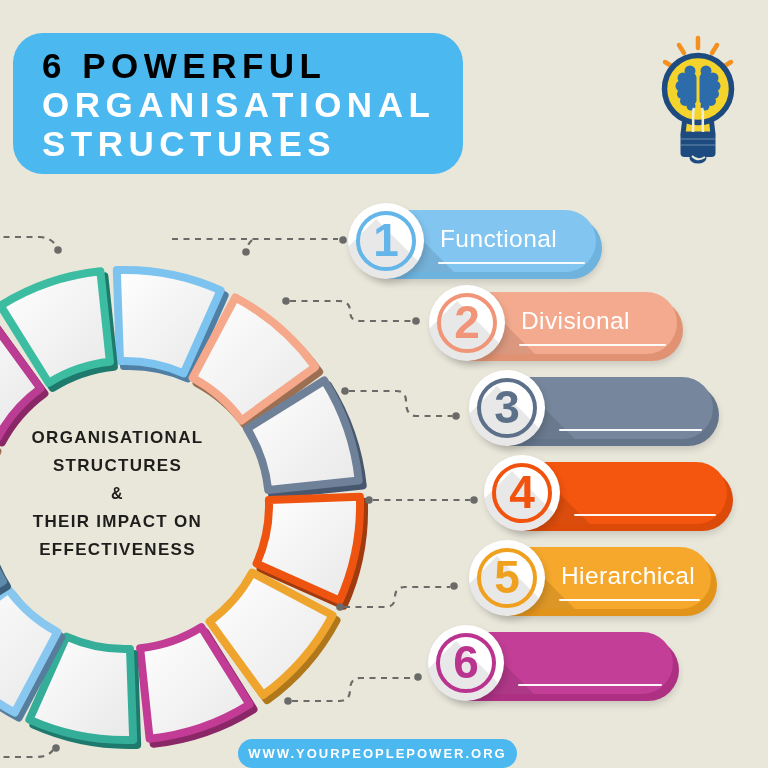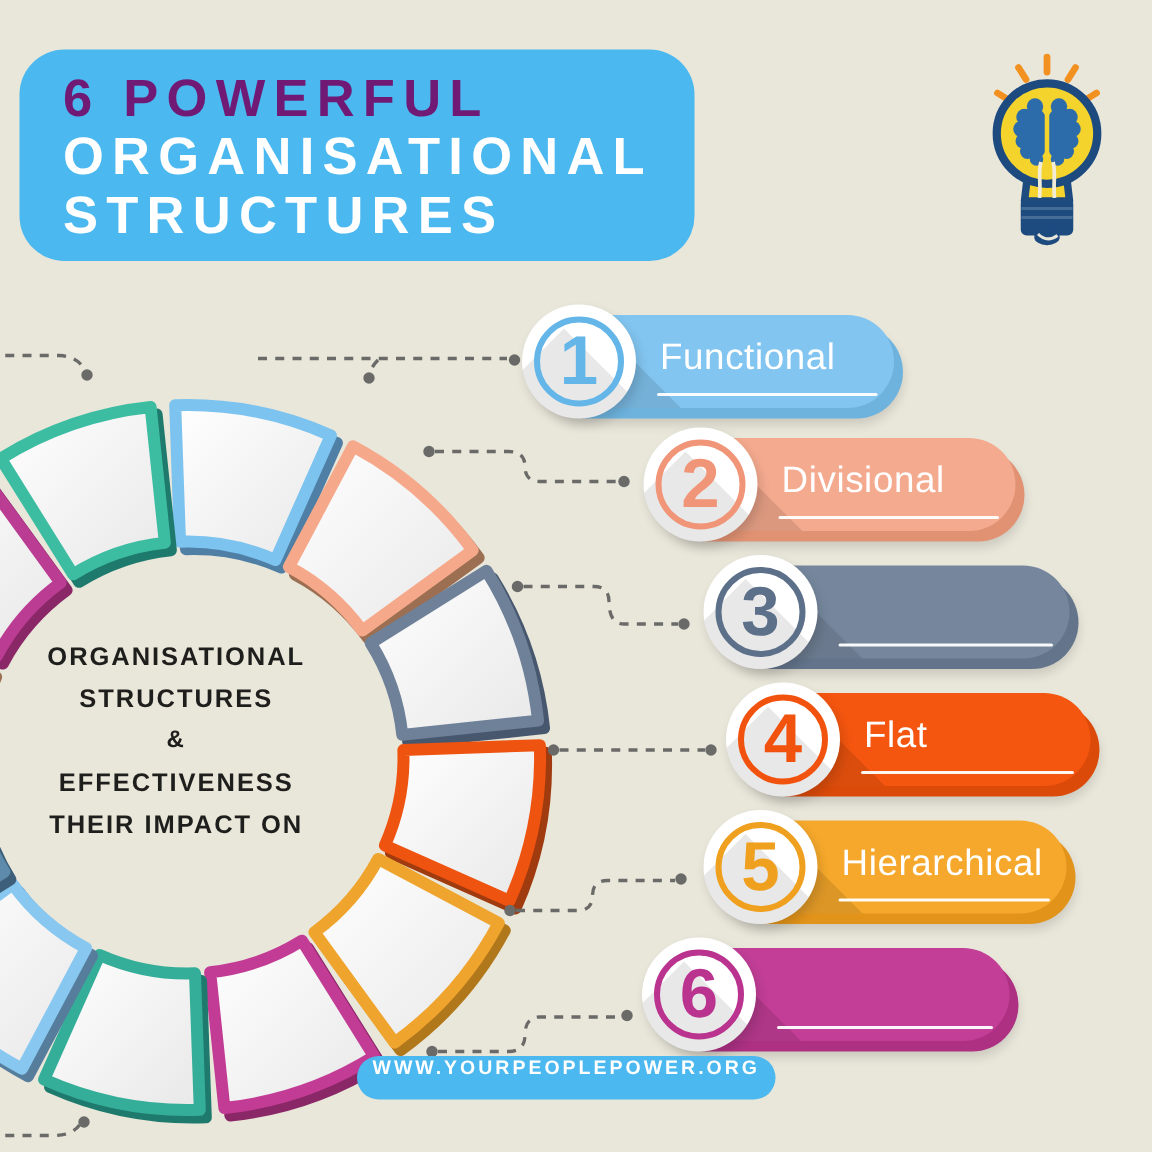--- a/index.html
+++ b/index.html
@@ -72,22 +72,22 @@
     border:4px solid var(--ring);
   }
   .badge-num{
     position:absolute;inset:0;display:flex;align-items:center;justify-content:center;
     font-size:46px;font-weight:700;color:var(--ring);line-height:1;
     padding-bottom:2px;
   }
 
   
   .footer-pill{
-    position:absolute;left:238px;top:704px;width:279px;height:29px;
-    border-radius:15px;z-index:4;display:flex;align-items:flex-start;justify-content:center;
+    position:absolute;left:238px;top:739px;width:279px;height:29px;
+    border-radius:15px;z-index:4;display:flex;align-items:center;justify-content:center;
   }
   .footer-text{
     color:#fff;font-size:13px;font-weight:700;letter-spacing:2px;white-space:nowrap;
   }
 </style>
 </head>
 <body>
 
 <div id="canvas" style="background: rgb(233, 230, 218);">
 
@@ -165,21 +165,21 @@
       <circle cx="369" cy="500" r="3.8" fill="#6a6a68"></circle>
       <circle cx="474" cy="500" r="3.8" fill="#6a6a68"></circle>
       <circle cx="340" cy="607" r="3.8" fill="#6a6a68"></circle>
       <circle cx="454" cy="586" r="3.8" fill="#6a6a68"></circle>
       <circle cx="288" cy="701" r="3.8" fill="#6a6a68"></circle>
       <circle cx="418" cy="677" r="3.8" fill="#6a6a68"></circle>
       <circle cx="56" cy="748" r="3.8" fill="#6a6a68"></circle>
     </svg>
 
   <div class="title-box" style="background: rgb(75, 184, 240);">
-    <div class="title-line" style="color: #701a75;">6 POWERFUL</div>
+    <div class="title-line" style="color: #000000;">6 POWERFUL</div>
     <div class="title-line" style="color: rgb(255, 255, 255);">ORGANISATIONAL</div>
     <div class="title-line" style="color: rgb(255, 255, 255);">STRUCTURES</div>
   </div>
 
   <svg class="logo" viewBox="0 0 96 145" style="--bulb: #f4d42c; --outline: #1d4b80; --brain: #2d6cab; --ray: #f29120; --filament: #f2ecd7;">
     <g style="stroke:var(--ray)" stroke-width="4.5" stroke-linecap="round" fill="none">
       <line x1="48" y1="16" x2="48" y2="26"></line>
       <line x1="29" y1="23" x2="34" y2="31"></line>
       <line x1="67" y1="23" x2="62" y2="31"></line>
       <line x1="15" y1="40" x2="23" y2="45"></line>
@@ -211,22 +211,22 @@
     <rect x="30.5" y="110" width="35" height="25" rx="4" style="fill:var(--outline)"></rect>
     <path d="M31,117 H65 M31,123 H65" stroke="rgba(255,255,255,0.18)" stroke-width="2"></path>
     <ellipse cx="48" cy="136" rx="8.5" ry="5.5" style="fill:var(--outline)"></ellipse>
     <path d="M42,134 q6,6 13,1" stroke="#e9e6da" stroke-width="2" fill="none"></path>
   </svg>
 
   <div class="center-text" style="color: rgb(30, 30, 28);">
     <div>ORGANISATIONAL</div>
     <div>STRUCTURES</div>
     <div class="amp">&amp;</div>
+    <div>THEIR IMPACT ON</div>
     <div>EFFECTIVENESS</div>
-    <div>THEIR IMPACT ON</div>
   </div>
 
   <div class="pill" style="left: 354px; top: 210px; width: 242px; --c: #82c5f0; --d: #6db3de; --ring: #64b5e8;">
     <div class="pill-shadow"></div>
     <div class="pill-body">
       <div class="pill-diag"></div>
       <div class="pill-line"></div>
       <span class="pill-label">Functional</span>
     </div>
     <div class="badge">
@@ -261,21 +261,20 @@
       <div class="badge-ring"></div>
       <span class="badge-num">3</span>
     </div>
   </div>
 
   <div class="pill" style="left: 490px; top: 462px; width: 237px; --c: #f4560f; --d: #db4a09; --ring: #f1530e;">
     <div class="pill-shadow"></div>
     <div class="pill-body">
       <div class="pill-diag"></div>
       <div class="pill-line"></div>
-      <span class="pill-label">Flat</span>
     </div>
     <div class="badge">
       <div class="badge-diag"></div>
       <div class="badge-ring"></div>
       <span class="badge-num">4</span>
     </div>
   </div>
 
   <div class="pill" style="left: 475px; top: 547px; width: 236px; --c: #f5a82b; --d: #e2931a; --ring: #efa01e;">
     <div class="pill-shadow"></div>

